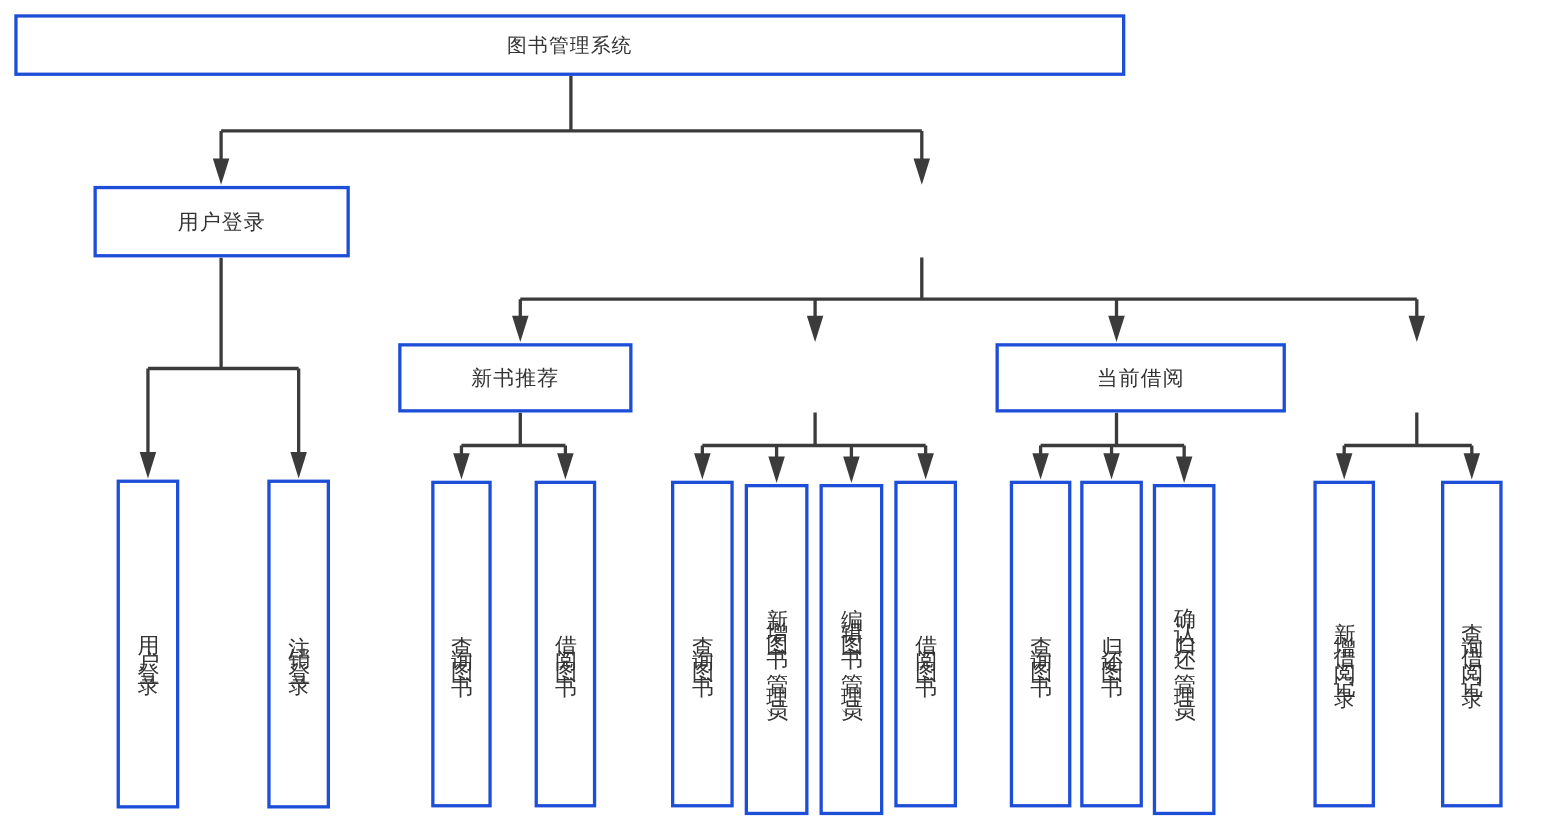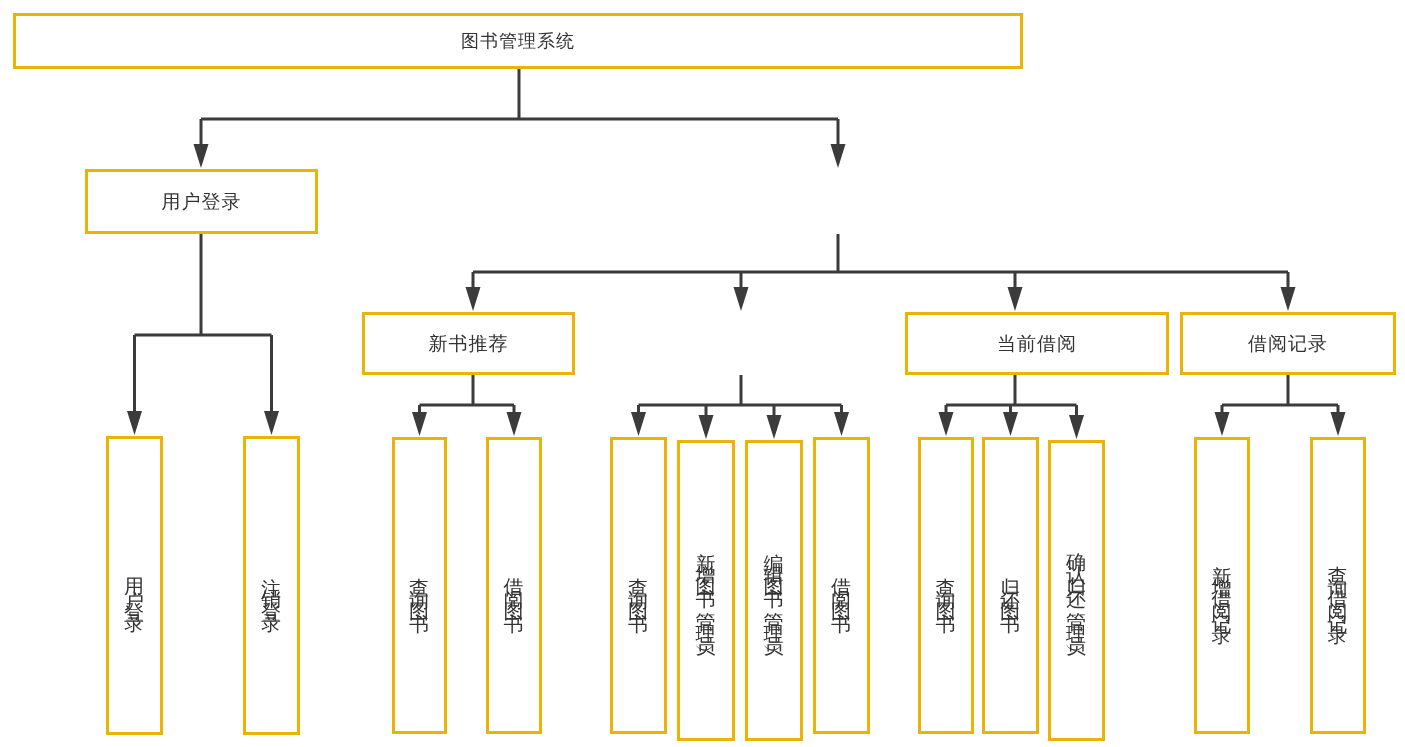--- a/index.html
+++ b/index.html
@@ -3,21 +3,21 @@
 <meta charset="utf-8">
 <style>
   html,body { margin:0; padding:0; background:#ffffff; }
   .canvas {
     position:relative; width:1405px; height:747px; background:#ffffff;
     font-family:"Liberation Sans","DejaVu Sans",sans-serif; overflow:hidden;
   }
   svg.wires { position:absolute; left:0; top:0; width:1405px; height:747px; }
   .node {
     position:absolute; box-sizing:border-box;
-    border:3px solid #eab308; background:#ffffff;
+    border:3px solid #1d4ed8; background:#ffffff;
     display:flex; align-items:center; justify-content:center;
     color:#333333; z-index:2;
   }
   .node.h .lbl { font-size:19px; letter-spacing:1px; white-space:nowrap; }
   .node.root .lbl { font-size:18px; }
   .node.v .lbl {
     writing-mode:vertical-rl; text-orientation:mixed;
     font-size:20px; line-height:1; letter-spacing:12px;
   }
   .watermark {
@@ -69,23 +69,20 @@
   <div class="node h" style="left:85px;top:169px;width:233px;height:65px">
     <span class="lbl">用户登录</span>
   </div>
 
   <div class="node h" style="left:362px;top:312px;width:213px;height:63px">
     <span class="lbl">新书推荐</span>
   </div>
   <div class="node h" style="left:905px;top:312px;width:264px;height:63px">
     <span class="lbl">当前借阅</span>
   </div>
-  <div class="node h" style="left:1180px;top:312px;width:216px;height:63px">
-    <span class="lbl">借阅记录</span>
-  </div>
 
   <div class="node v" style="left:106px;top:436px;width:57px;height:299px">
     <span class="lbl">用户登录</span>
   </div>
   <div class="node v" style="left:243px;top:436px;width:57px;height:299px">
     <span class="lbl">注销登录</span>
   </div>
 
   <div class="node v" style="left:392px;top:437px;width:55px;height:297px">
     <span class="lbl">查询图书</span>

